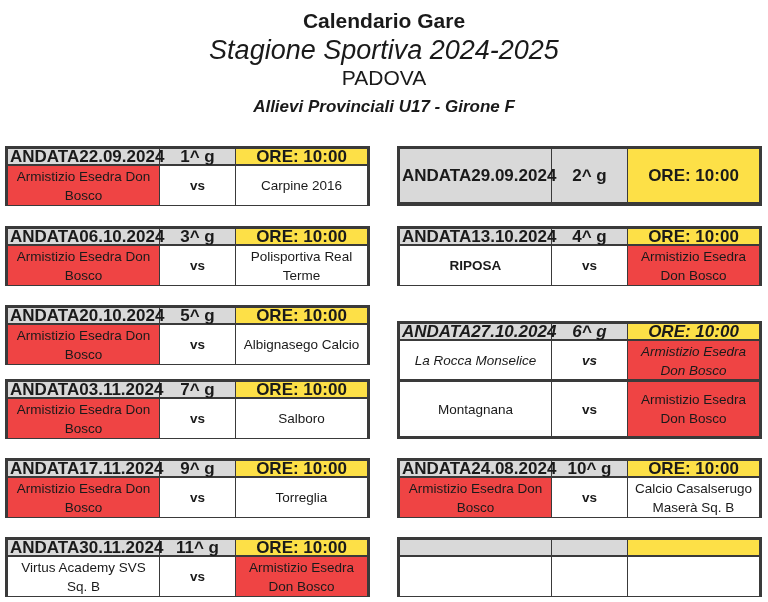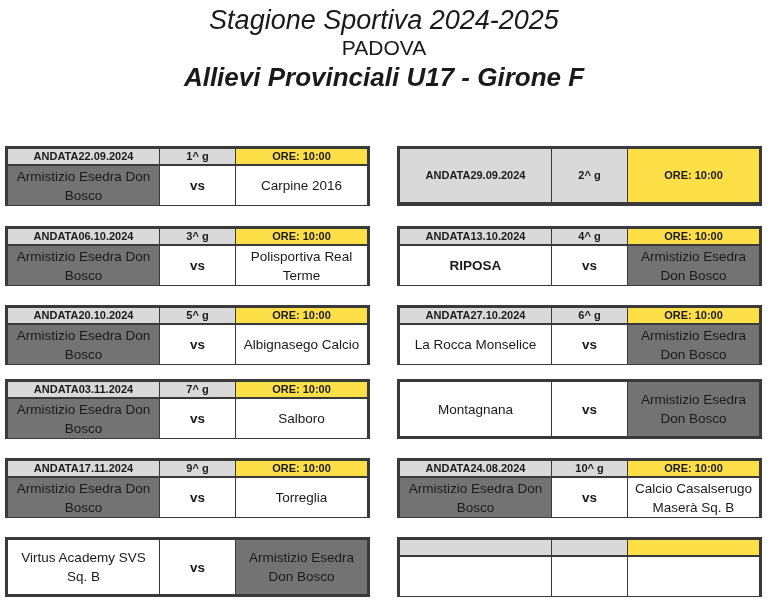--- a/index.html
+++ b/index.html
@@ -4,43 +4,44 @@
 <style>
   html, body { margin: 0; padding: 0; background: #ffffff; }
   body {
     width: 768px; height: 602px; position: relative; overflow: hidden;
     font-family: "Liberation Sans", "DejaVu Sans", sans-serif; color: #1a1a1a;
   }
   .titles { position: absolute; left: 0; top: 6px; width: 768px; text-align: center; }
   .t1 { font-size: 21px; font-weight: bold; line-height: 30px; height: 30px; }
   .t2 { font-size: 27px; font-style: italic; line-height: 28px; height: 28px; }
   .t3 { font-size: 21px; line-height: 28px; height: 28px; text-align: center; }
-  .t4 { font-size: 26px; font-weight: bold; font-style: italic; line-height: 30px; height: 30px; }
+  .t4 { font-size: 17px; font-weight: bold; font-style: italic; line-height: 30px; height: 30px; }
 
   .match {
     position: absolute; width: 365px; height: 60px;
     border: 2px solid #3a3a3a; box-sizing: border-box;
     font-size: 13.5px;
   }
   .match table { border-collapse: collapse; width: 100%; height: 100%; table-layout: fixed; }
   .match td { border: 1px solid #3a3a3a; text-align: center; padding: 0 2px; vertical-align: middle; }
-  .match tr.hdr td { height: 15px; font-weight: bold; background: #d9d9d9; font-size: 11px; line-height: 15px; border-bottom: 2px solid #3a3a3a; }
+  .match tr.hdr td { height: 15px; font-weight: bold; background: #d9d9d9; font-size: 17px; line-height: 15px; border-bottom: 2px solid #3a3a3a; }
   .match tr.hdr td.time { background: #fde047; margin-top: 25px; }
   .match tr.body td { height: 39px; line-height: 19px; background: #ffffff; }
-  .match tr.body td.home-team { background: #737373; }
+  .match tr.body td.home-team { background: #ef4444; }
   .match tr.body td.vs { font-weight: bold; }
   .match tr.body td.rest { font-weight: bold; }
   .col1 { width: 147px; }
   .col2 { width: 71px; margin-top: 19px; }
   .col3 { width: auto; }
 </style>
 </head>
 <body>
 
 <div class="titles">
+  <div class="t1">Calendario Gare</div>
   <div class="t2">Stagione Sportiva 2024-2025</div>
   <div class="t3">PADOVA</div>
   <div class="t4">Allievi Provinciali U17 - Girone F</div>
 </div>
 
 <div id="matches">
     <div class="match" style="left: 5px; top: 146px;">
     <table>
       <tbody>
           <tr class="hdr">
@@ -108,21 +109,21 @@
         <td class="col3 time">ORE: 10:00</td>
       </tr>
       <tr class="body">
         <td class="col1 left-team home-team">Armistizio Esedra Don Bosco</td>
         <td class="col2 vs">vs</td>
         <td class="col3 right-team">Albignasego Calcio</td>
       </tr>
     </tbody>
       </table>
   </div>
-    <div class="match" style="left: 397px; top: 305px;">
+    <div class="match" style="left: 397px; top: 321px; font-style: italic;">
     <table>
       <tbody>
           <tr class="hdr">
         <td class="col1"><span>ANDATA</span><span class="sp"></span><span>27.10.2024</span></td>
         <td class="col2">6^ g</td>
         <td class="col3 time">ORE: 10:00</td>
       </tr>
       <tr class="body">
         <td class="col1 left-team">La Rocca Monselice</td>
         <td class="col2 vs">vs</td>
@@ -186,20 +187,25 @@
         <td class="col1 left-team home-team">Armistizio Esedra Don Bosco</td>
         <td class="col2 vs">vs</td>
         <td class="col3 right-team">Calcio Casalserugo Maserà Sq. B</td>
       </tr>
     </tbody>
       </table>
   </div>
     <div class="match" style="left: 5px; top: 537px;">
     <table>
       <tbody>
+          <tr class="hdr">
+        <td class="col1"><span>ANDATA</span><span class="sp"></span><span>30.11.2024</span></td>
+        <td class="col2">11^ g</td>
+        <td class="col3 time">ORE: 10:00</td>
+      </tr>
       <tr class="body">
         <td class="col1 left-team">Virtus Academy SVS Sq. B</td>
         <td class="col2 vs">vs</td>
         <td class="col3 right-team home-team">Armistizio Esedra Don Bosco</td>
       </tr>
     </tbody>
       </table>
   </div>
     <div class="match" style="left: 397px; top: 537px;">
     <table>

